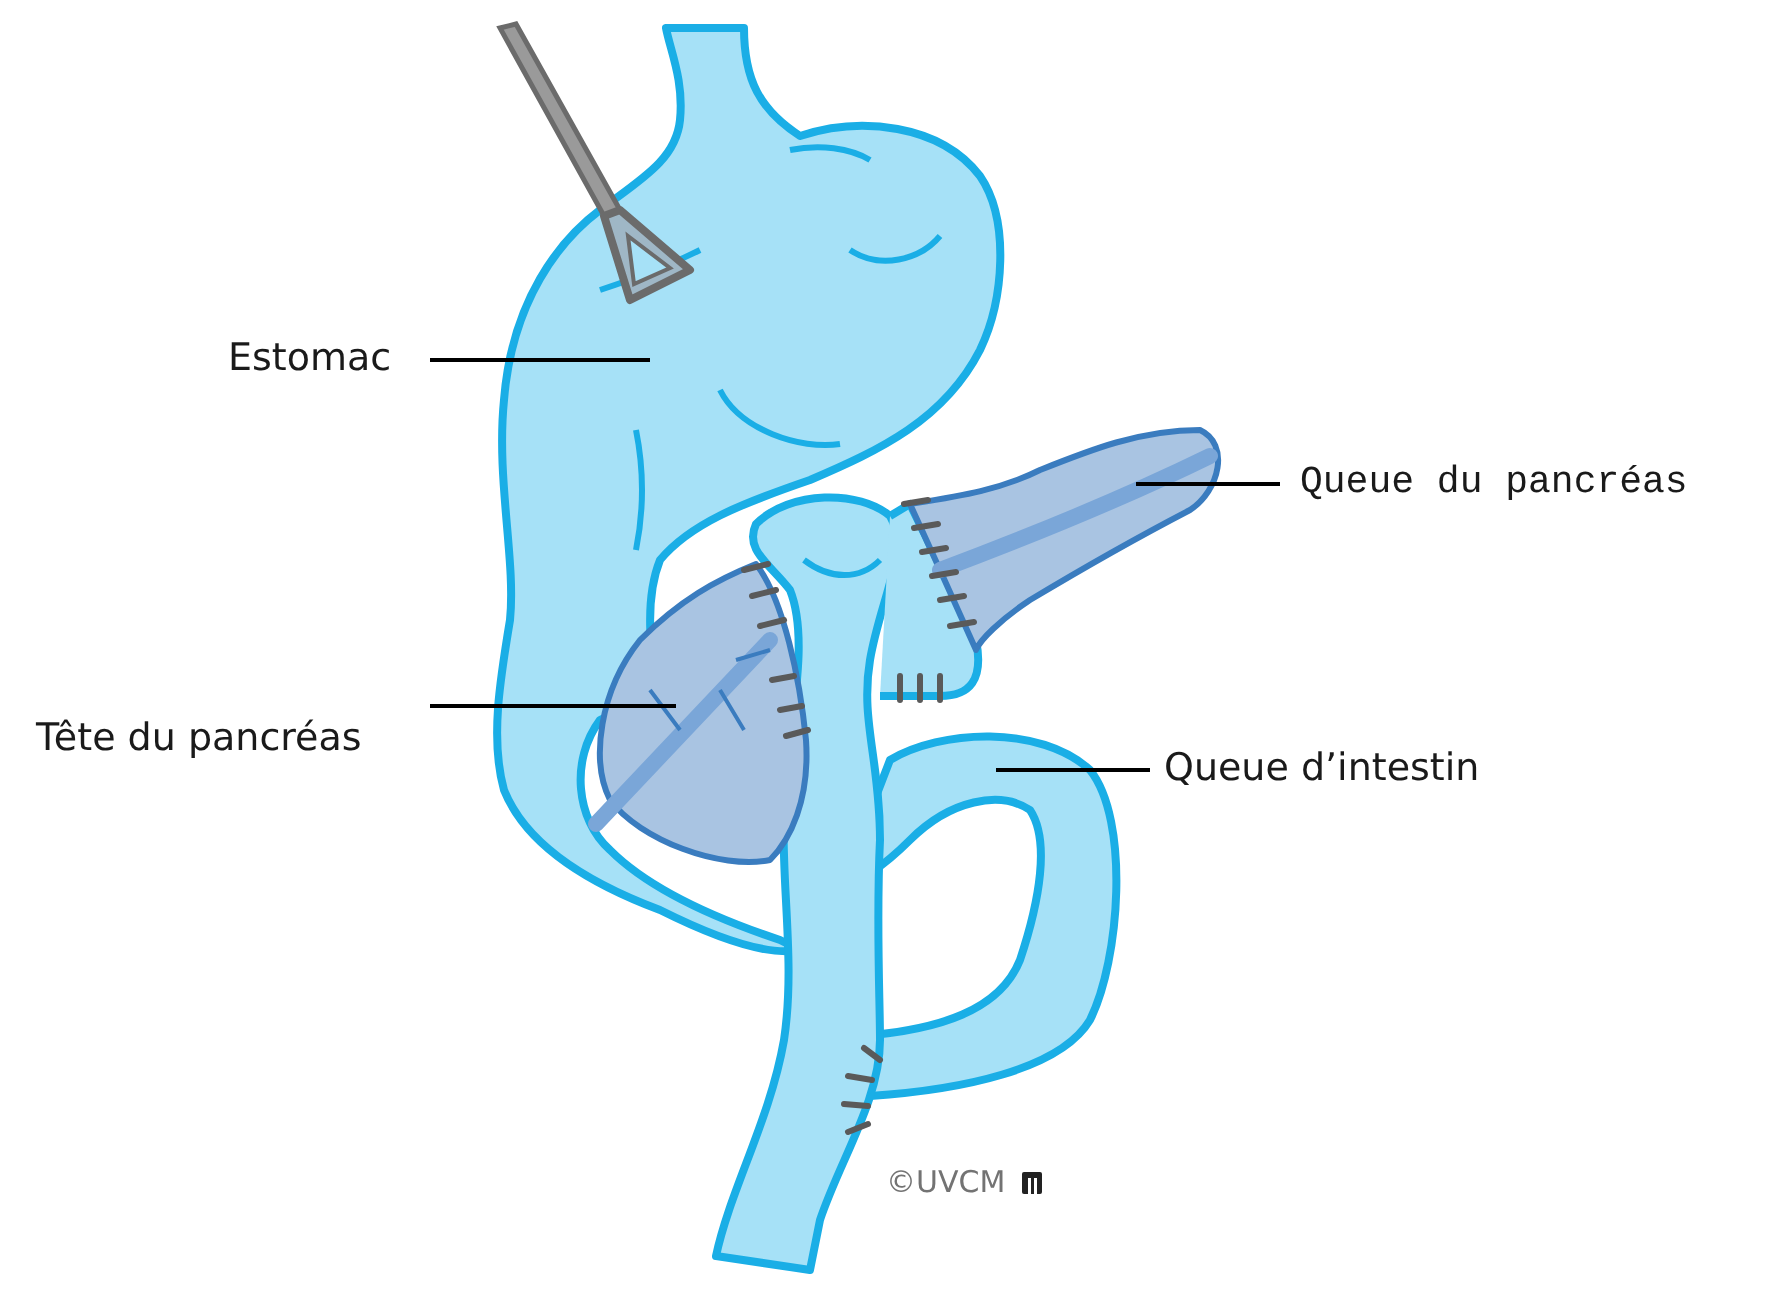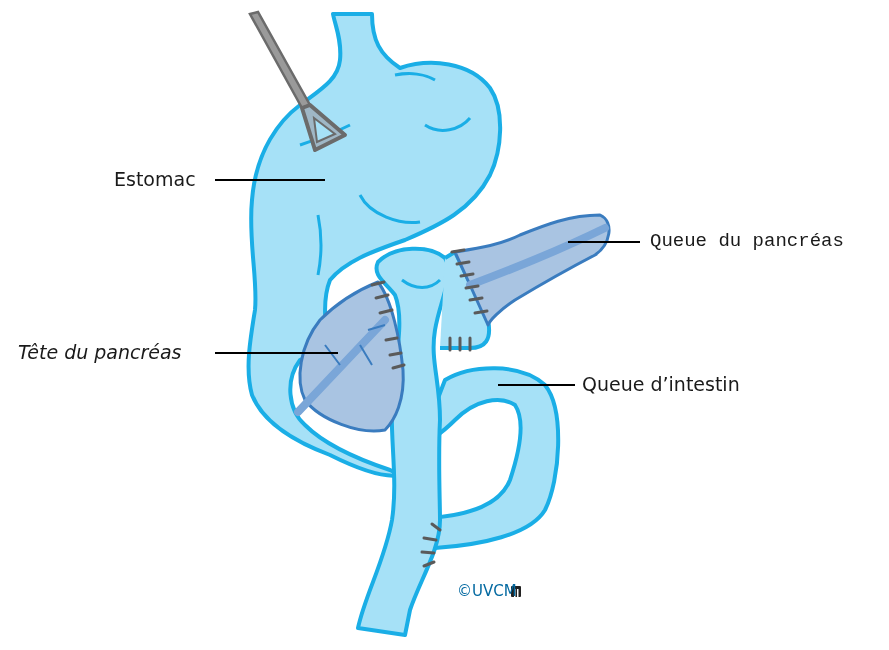--- a/index.html
+++ b/index.html
@@ -1,19 +1,19 @@
 <!DOCTYPE html>
 <html><head>
   <meta charset="utf-8">
   <style>
     html, body { margin: 0; padding: 0; background: #ffffff; }
     body { width: 889px; height: 650px; position: relative; overflow: hidden; font-family: "DejaVu Sans", sans-serif; }
     #stage { position: absolute; left: 0; top: 0; width: 889px; height: 650px; }
     .label { position: absolute; font-size: 19px; color: #1a1a1a; white-space: nowrap; line-height: 1; text-align: right; }
-    .credit { position: absolute; font-size: 15px; color: #0369a1; white-space: nowrap; line-height: 1; margin-left: 14px; }
+    .credit { position: absolute; font-size: 15px; color: #737373; white-space: nowrap; line-height: 1; }
   </style>
 </head>
 <body>
 
 <div id="stage">
   <svg width="889" height="650" viewBox="0 0 889 650" xmlns="http://www.w3.org/2000/svg">
 
     <g>
       <path d="M333,14 L372,14 C372,40 380,55 400,68 C430,58 470,62 490,88 C505,110 502,150 490,175 C472,210 440,225 405,240 C370,252 345,262 330,280 C322,300 325,330 330,345 L300,360 C285,380 288,410 305,425 C325,445 360,460 390,470 L400,475 C385,478 360,470 330,455 C290,440 262,420 252,395 C245,370 250,340 255,310 C258,280 248,240 252,200 C256,150 280,120 300,105 C320,90 338,80 340,60 C342,40 335,25 333,14 Z" fill="#a6e1f7" stroke="#1aaee6" stroke-width="4" stroke-linejoin="round"></path>
       <path d="M425,125 C440,135 460,130 470,118" fill="none" stroke="#1aaee6" stroke-width="3"></path>
@@ -86,16 +86,16 @@
 
     <g>
       <rect x="511" y="586" width="10" height="11" rx="1" fill="#222"></rect>
       <rect x="514" y="589" width="1.5" height="8" fill="#fff"></rect>
       <rect x="517" y="589" width="1.5" height="8" fill="#fff"></rect>
     </g>
   </svg>
 
   <div class="label" style="left:114px; top:170px;">Estomac</div>
   <div class="label" style="left:650px; top:232px;font-family:Liberation Mono, monospace;">Queue du pancréas</div>
-  <div class="label" style="left:18px; top:343px;font-style:italic;">Tête du pancréas</div>
+  <div class="label" style="left:18px; top:360px;">Tête du pancréas</div>
   <div class="label" style="left:582px; top:375px;">Queue d’intestin</div>
   <div class="credit" style="left:443px; top:584px;">©UVCM</div>
 </div>
 
 </body></html>

